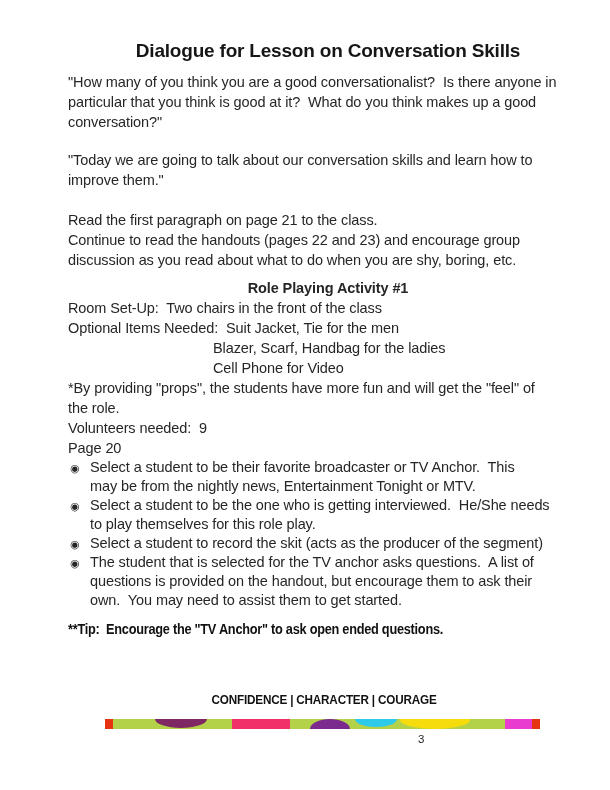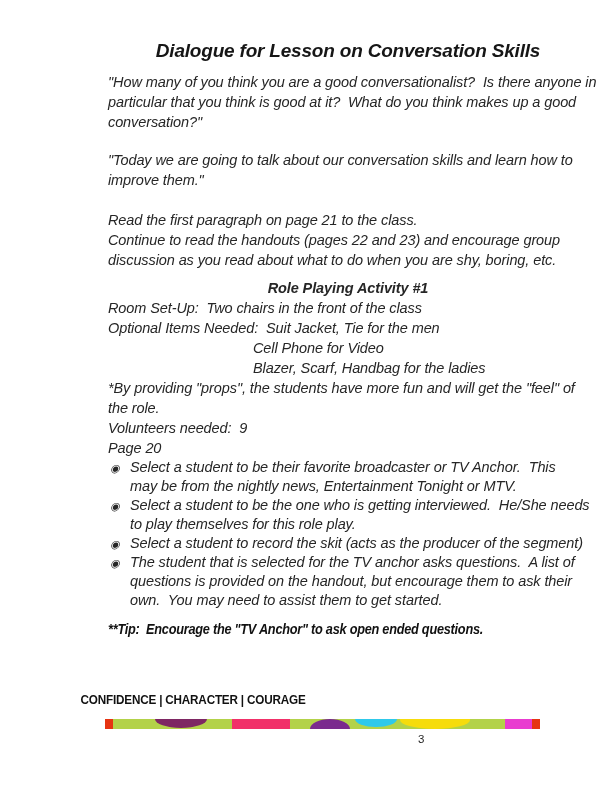--- a/index.html
+++ b/index.html
@@ -9,25 +9,24 @@
     font-family: "Liberation Sans", sans-serif;
     overflow: hidden;
   }
   .page {
     position: relative;
     width: 610px; height: 790px;
     background: #ffffff;
     color: #262626;
   }
   .content {
-    padding: 38px 22px 0 108px;
+    padding: 38px 22px 0 68px;
     font-size: 14.5px;
     line-height: 20px;
     letter-spacing: -0.1px;
-    font-style: italic;
   }
   .pre { white-space: pre; }
   .page-title {
     font-size: 19px;
     font-weight: bold;
     color: #161616;
     text-align: center;
     line-height: 26px;
     letter-spacing: -0.2px;
   }
@@ -65,21 +64,21 @@
     color: #111111;
     font-size: 14.5px;
     letter-spacing: -0.3px;
     transform: scaleX(0.88);
     transform-origin: left center;
     white-space: pre;
   }
   .motto {
     position: absolute;
     top: 692px; left: 68px; width: 512px;
-    text-align: left;
+    text-align: center;
     font-weight: bold;
     color: #111111;
     font-size: 13px;
     letter-spacing: -0.2px;
   }
   .motto-inner {
     display: inline-block;
     transform: scaleX(0.9);
     transform-origin: center;
     white-space: pre;
@@ -135,22 +134,22 @@
 improve them."</div>
 
     <div class="pre reading">Read the first paragraph on page 21 to the class.
 Continue to read the handouts (pages 22 and 23) and encourage group
 discussion as you read about what to do when you are shy, boring, etc.</div>
 
     <div class="activity-heading">Role Playing Activity #1</div>
 
     <div class="pre">Room Set-Up:  Two chairs in the front of the class</div>
     <div class="pre">Optional Items Needed:  Suit Jacket, Tie for the men</div>
+    <div class="pre cont-line">Blazer, Scarf, Handbag for the ladies</div>
     <div class="pre cont-line">Cell Phone for Video</div>
-    <div class="pre cont-line">Blazer, Scarf, Handbag for the ladies</div>
     <div class="pre">*By providing "props", the students have more fun and will get the "feel" of
 the role.</div>
     <div class="pre">Volunteers needed:  9</div>
 
 
     <div class="pre">Page 20</div>
 
     <ul class="bullet-list">
       <li>
         <span class="marker">◉</span>

